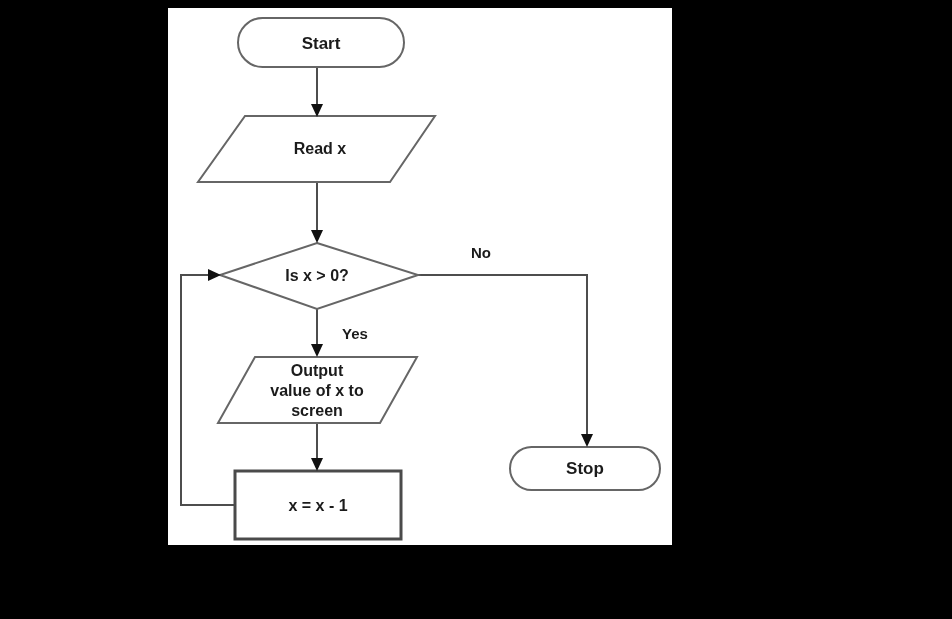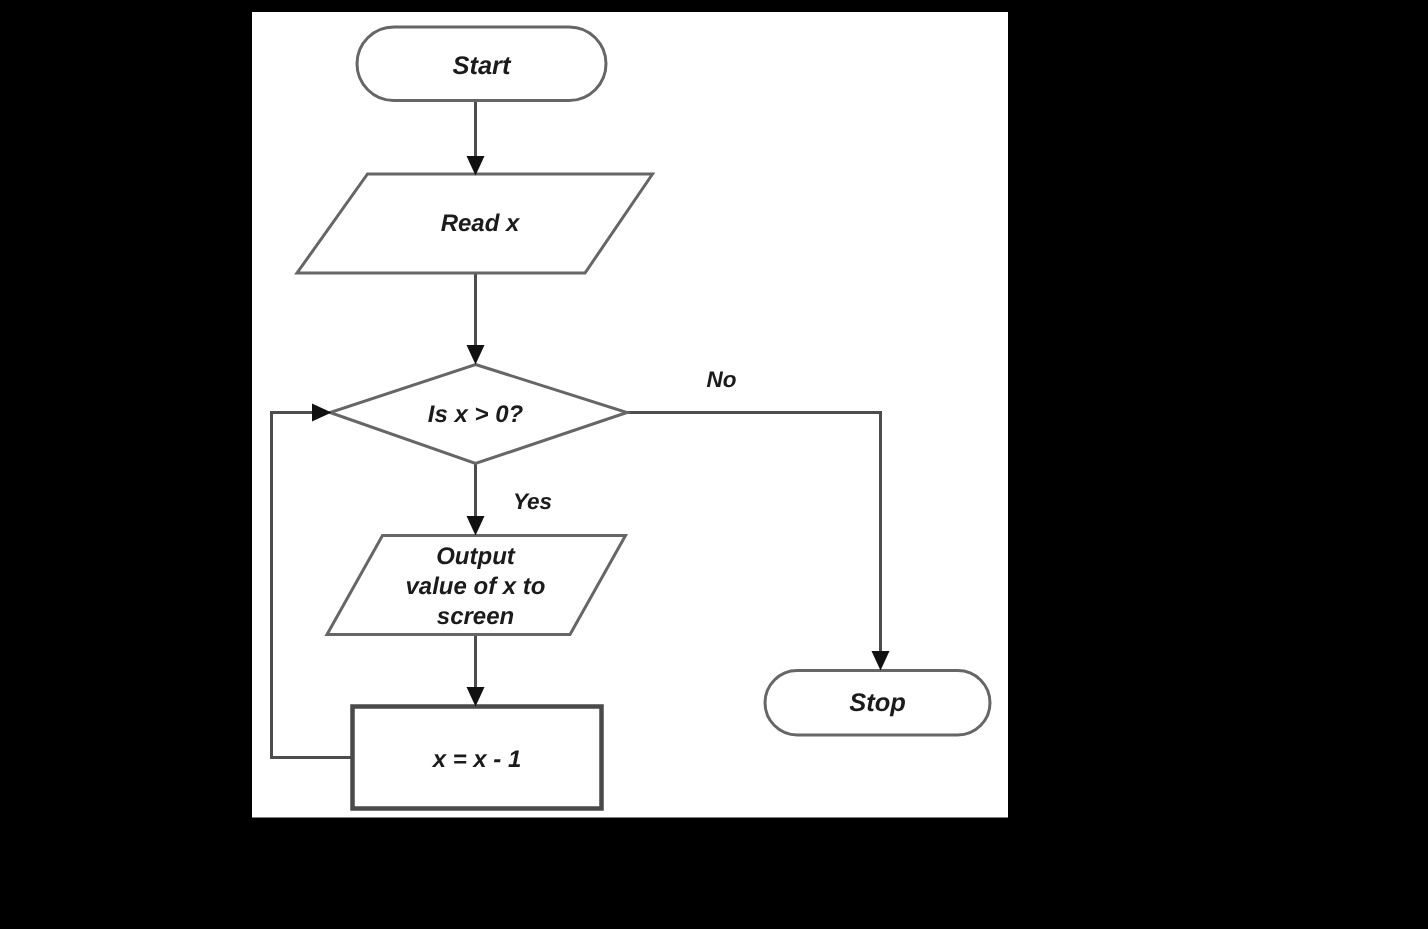--- a/index.html
+++ b/index.html
@@ -7,21 +7,20 @@
     padding: 0;
     background: #000000;
   }
   .stage {
     position: relative;
     width: 952px;
     height: 619px;
     background: #000000;
     overflow: hidden;
     font-family: "Liberation Sans", sans-serif;
-    font-style: italic;
   }
   .canvas {
     position: absolute;
     left: 168px;
     top: 8px;
     width: 504px;
     height: 537px;
     background: #ffffff;
   }
   svg { display: block; }

